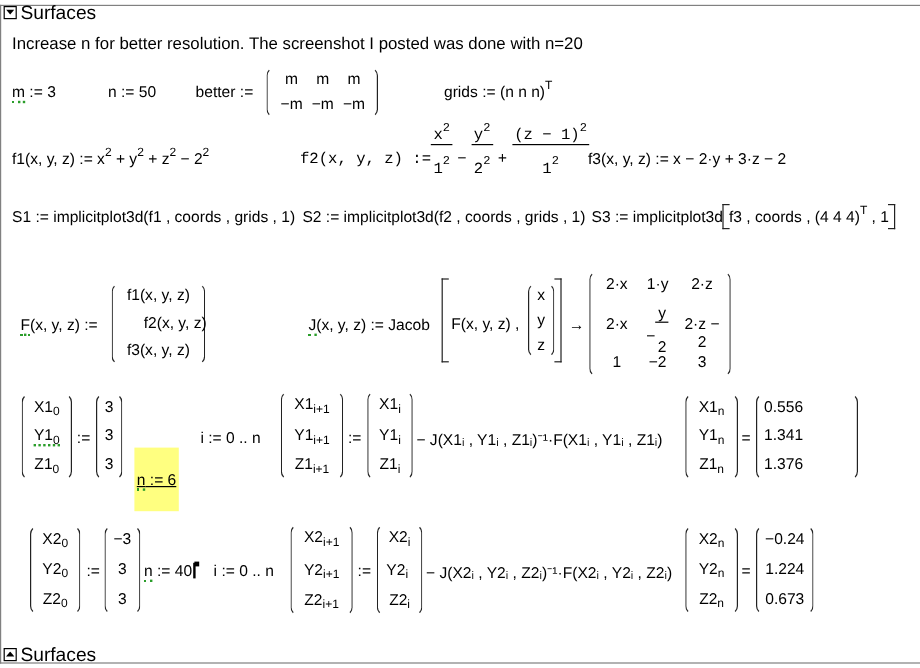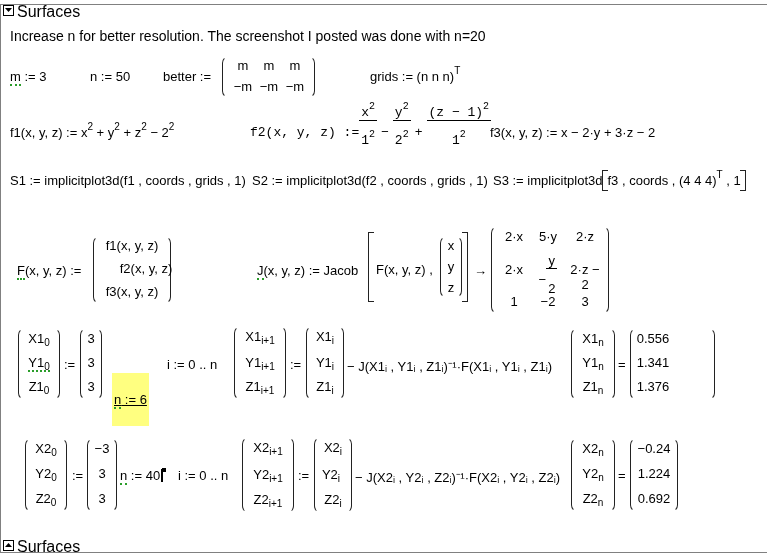--- a/index.html
+++ b/index.html
@@ -124,21 +124,21 @@
     <div class="cell math" style="left:3px;top:2px;width:16px;">x</div>
     <div class="cell math" style="left:3px;top:23px;width:16px;">y</div>
     <div class="cell math" style="left:3px;top:44px;width:16px;">z</div>
   </div>
 </div>
 <div class="abs math" style="left:474px;top:263px;">→</div>
 <div class="mat" style="left:491px;top:226px;width:118px;height:88px;">
   <div class="paren-l"></div>
     <div class="paren-r"></div>
   <div class="cell math" style="left:6px;top:3px;width:34px;">2·x</div>
-  <div class="cell math" style="left:40px;top:3px;width:34px;">5·y</div>
+  <div class="cell math" style="left:40px;top:3px;width:34px;">1·y</div>
   <div class="cell math" style="left:74px;top:3px;width:40px;">2·z</div>
   <div class="cell math" style="left:6px;top:36px;width:34px;">2·x</div>
   <div class="cell math" style="left:40px;top:27px;width:34px;">
     <span style="position:relative;">−<span class="frac" style="vertical-align:middle;"><span class="num">y</span><span class="den">2</span></span></span>
   </div>
   <div class="cell math" style="left:74px;top:36px;width:40px;">2·z − 2</div>
   <div class="cell math" style="left:6px;top:68px;width:34px;">1</div>
   <div class="cell math" style="left:40px;top:68px;width:34px;">−2</div>
   <div class="cell math" style="left:74px;top:68px;width:40px;">3</div>
 </div>
@@ -235,14 +235,14 @@
   <div class="cell math" style="left:6px;top:3px;width:32px;"><span>X2</span><sub>n</sub></div>
   <div class="cell math" style="left:6px;top:28px;width:32px;"><span>Y2</span><sub>n</sub></div>
   <div class="cell math" style="left:6px;top:53px;width:32px;"><span>Z2</span><sub>n</sub></div>
 </div>
 <div class="abs math" style="left:618px;top:468px;">=</div>
 <div class="mat" style="left:630px;top:438px;width:48px;height:74px;">
   <div class="paren-l"></div>
     <div class="paren-r"></div>
   <div class="cell math" style="left:4px;top:3px;width:40px;">−0.24</div>
   <div class="cell math" style="left:4px;top:28px;width:40px;">1.224</div>
-  <div class="cell math" style="left:4px;top:53px;width:40px;">0.692</div>
+  <div class="cell math" style="left:4px;top:53px;width:40px;">0.673</div>
 </div>
 
 </body></html>

